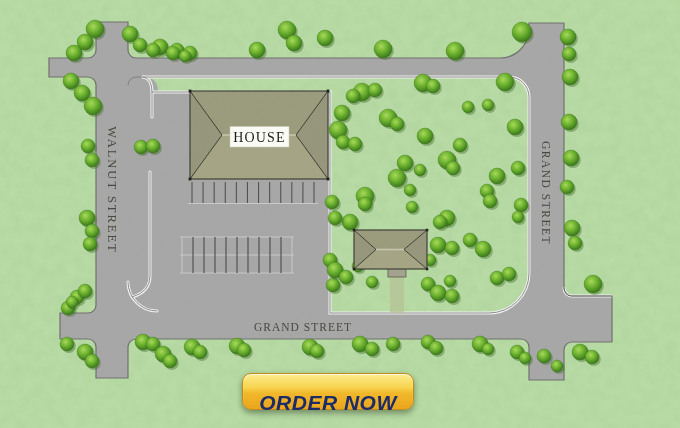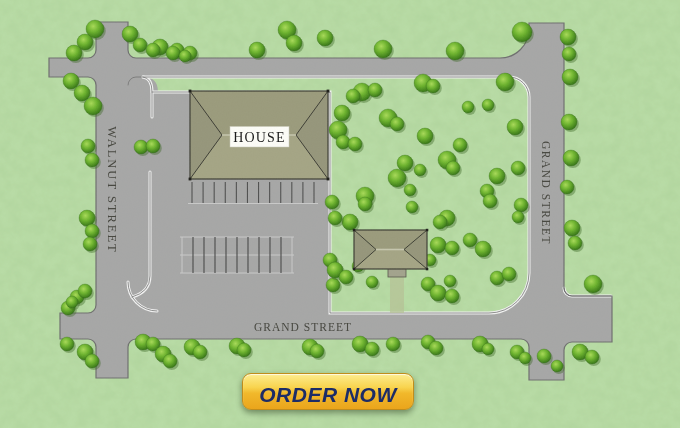--- a/index.html
+++ b/index.html
@@ -22,21 +22,21 @@
   .house-label-box{fill:#fdfdf8;stroke:#c9c9bc;stroke-width:.5;}
   .house-label-text{fill:#161616;font-family:"Liberation Serif",serif;}
   .dirtpath{fill:var(--path);opacity:.75;}
   .porch{fill:#a2a28c;stroke:#55554a;stroke-width:.8;}
   .cta{position:absolute;left:242px;top:373px;width:172px;height:37px;
        border-radius:9px;border:1px solid #c08d1c;cursor:pointer;
        background:linear-gradient(to bottom,#fdec8e 0%,#f8d44f 38%,#f1b82b 55%,#eaa51c 100%);
        box-shadow:0 3px 6px rgba(25,40,15,.45), inset 0 1px 1px rgba(255,255,255,.75);
        color:var(--cta_text);
        font:italic 700 21px "Liberation Sans",sans-serif;
-       letter-spacing:.5px;line-height:33px;text-align:center;padding:4px;}
+       letter-spacing:.5px;line-height:33px;text-align:center;padding:12px;}
 </style>
 </head>
 <body>
 
 <div class="stage">
 
 <svg width="680" height="428" viewBox="0 0 680 428">
   <defs>
     <radialGradient id="treeG" cx="40%" cy="35%" r="70%">
       <stop offset="0%" stop-color="#a8da57"></stop>

